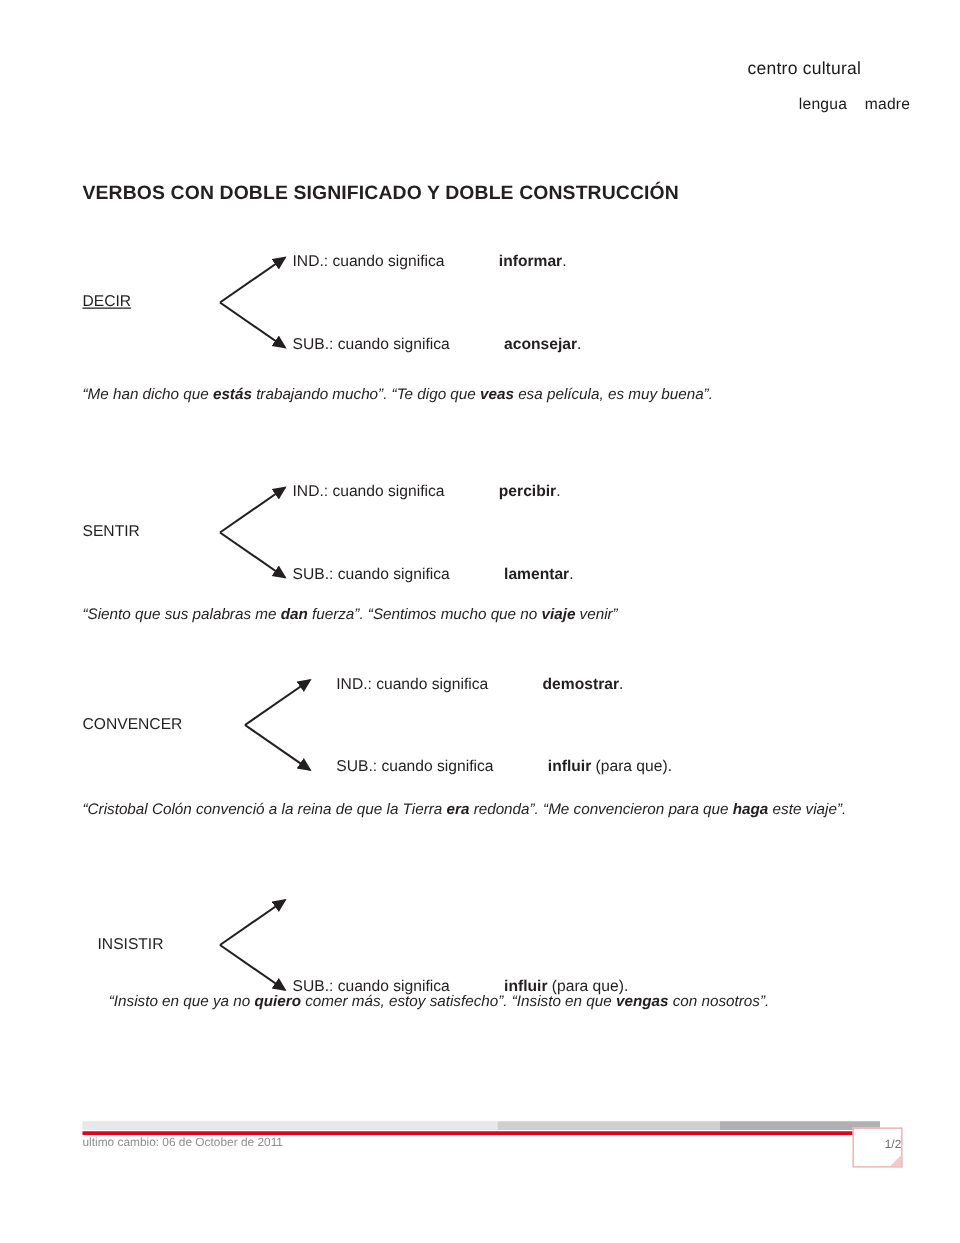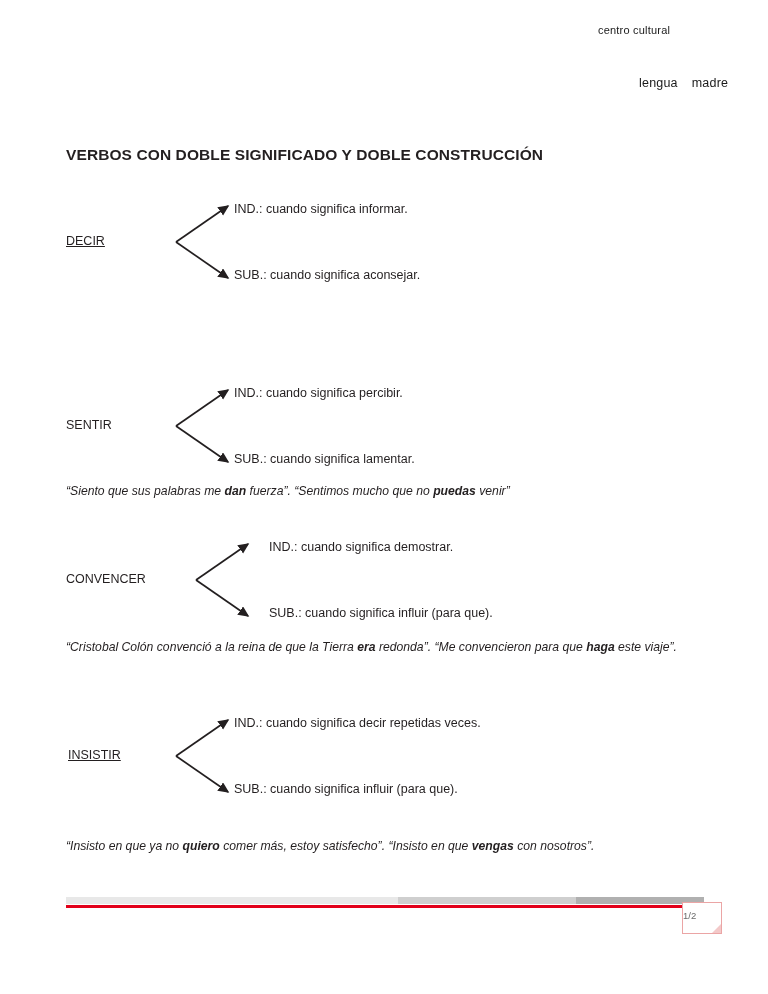--- a/index.html
+++ b/index.html
@@ -20,26 +20,27 @@
   
   .logo {
     position: absolute;
     top: 24px;
     right: 28px;
     width: 152px;
     height: 66px;
     text-align: left;
   }
   .logo-line1 {
-    font-size: 11px;
+    font-size: 14px;
     color: #1a1a1a;
     letter-spacing: 0.2px;
     margin-left: 10px;
     line-height: 12px;
     white-space: nowrap;
+    margin-top: 24px;
   }
   .logo-main {
     position: relative;
     font-size: 34px;
     font-weight: bold;
     letter-spacing: -1px;
     line-height: 34px;
     color: #1a1a1a;
     white-space: nowrap;
     margin-top: -1px;
@@ -107,21 +108,21 @@
     height: 92px;
   }
   .branch {
     position: absolute;
     font-size: 12.5px;
     color: #231f20;
     white-space: nowrap;
   }
   .branch-ind { top: 6px; }
   .branch-sub { top: 72px; }
-  .branch b { font-weight: normal; }
+  .branch b { font-weight: bold; margin-left: 40px; }
 
   .examples {
     font-size: 12.2px;
     line-height: 19px;
     color: #231f20;
   }
   .examples .ex-it { font-style: italic; }
   .examples .ex-it b { font-weight: bold; font-style: italic; }
   .examples .ex-plain { font-style: normal; }
 
@@ -169,21 +170,21 @@
   .page-box {
     position: absolute;
     right: -18px;
     top: 5px;
     width: 38px;
     height: 30px;
     border: 1px solid #eba5a5;
     background: #ffffff;
     font-size: 9.5px;
     color: #6b6b6b;
-    text-align: left;
+    text-align: right;
     line-height: 26px;
   }
   .page-fold {
     position: absolute;
     right: 0;
     bottom: 0;
     width: 0;
     height: 0;
     border-left: 9px solid transparent;
     border-bottom: 9px solid #f3c9c9;
@@ -212,39 +213,40 @@
               </marker>
             </defs>
             <line x1="2" y1="46" x2="54" y2="10" stroke="#231f20" stroke-width="1.7" marker-end="url(#ah)"></line>
             <line x1="2" y1="46" x2="54" y2="82" stroke="#231f20" stroke-width="1.7" marker-end="url(#ah)"></line>
           </svg></div>
         <div class="branch branch-ind" style="left: 168px;"><span>IND.: cuando significa </span><b>informar</b><span>.</span></div>
         <div class="branch branch-sub" style="left: 168px;"><span>SUB.: cuando significa </span><b>aconsejar</b><span>.</span></div>
       </div>
     </div>
     <div class="verb-block examples" style="top: 306px;">
+      <div class="ex-it"><span>“Me han dicho que </span><b>estás</b><span> trabajando mucho”.  “Te digo que </span><b>veas</b><span> esa película, es muy buena”.</span></div>
     </div>
     <div class="verb-block" style="top: 380px;">
       <div class="verb-diagram">
         <div class="verb-name" style="left: 0px;">SENTIR</div>
         <div class="verb-arrows" style="left: 108px;"><svg width="90" height="92" viewBox="0 0 90 92" xmlns="http://www.w3.org/2000/svg">
             <defs>
               <marker id="ah" markerWidth="7" markerHeight="7" refX="5.6" refY="3" orient="auto">
                 <path d="M0,0 L6.5,3 L0,6 z" fill="#231f20"></path>
               </marker>
             </defs>
             <line x1="2" y1="46" x2="54" y2="10" stroke="#231f20" stroke-width="1.7" marker-end="url(#ah)"></line>
             <line x1="2" y1="46" x2="54" y2="82" stroke="#231f20" stroke-width="1.7" marker-end="url(#ah)"></line>
           </svg></div>
         <div class="branch branch-ind" style="left: 168px; text-align: center;"><span>IND.: cuando significa </span><b>percibir</b><span>.</span></div>
         <div class="branch branch-sub" style="left: 168px;"><span>SUB.: cuando significa </span><b>lamentar</b><span>.</span></div>
       </div>
     </div>
     <div class="verb-block examples" style="top: 482px;">
-      <div class="ex-it"><span>“Siento que sus palabras me </span><b>dan</b><span> fuerza”. “Sentimos mucho que no </span><b>puedas</b><span> venir”</span></div>
+      <div class="ex-it"><span>“Siento que sus palabras me </span><b>dan</b><span> fuerza”. “Sentimos mucho que no </span><b>viaje</b><span> venir”</span></div>
     </div>
     <div class="verb-block" style="top: 534px;">
       <div class="verb-diagram">
         <div class="verb-name" style="left: 0px;">CONVENCER</div>
         <div class="verb-arrows" style="left: 128px;"><svg width="90" height="92" viewBox="0 0 90 92" xmlns="http://www.w3.org/2000/svg">
             <defs>
               <marker id="ah" markerWidth="7" markerHeight="7" refX="5.6" refY="3" orient="auto">
                 <path d="M0,0 L6.5,3 L0,6 z" fill="#231f20"></path>
               </marker>
             </defs>
@@ -253,43 +255,43 @@
           </svg></div>
         <div class="branch branch-ind" style="left: 203px;"><span>IND.: cuando significa </span><b>demostrar</b><span>.</span></div>
         <div class="branch branch-sub" style="left: 203px;"><span>SUB.: cuando significa </span><b>influir</b><span> (para que).</span></div>
       </div>
     </div>
     <div class="verb-block examples" style="top: 638px;">
       <div class="ex-it"><span>“Cristobal Colón convenció a la reina de que la Tierra </span><b>era</b><span> redonda”. “Me convencieron para que </span><b>haga</b><span> este viaje”.</span></div>
     </div>
     <div class="verb-block" style="top: 710px;">
       <div class="verb-diagram">
-        <div class="verb-name" style="left: 2px; text-decoration: underline;">INSISTIR</div>
+        <div class="verb-name" style="left: 12px;">INSISTIR</div>
         <div class="verb-arrows" style="left: 108px;"><svg width="90" height="92" viewBox="0 0 90 92" xmlns="http://www.w3.org/2000/svg">
             <defs>
               <marker id="ah" markerWidth="7" markerHeight="7" refX="5.6" refY="3" orient="auto">
                 <path d="M0,0 L6.5,3 L0,6 z" fill="#231f20"></path>
               </marker>
             </defs>
             <line x1="2" y1="46" x2="54" y2="10" stroke="#231f20" stroke-width="1.7" marker-end="url(#ah)"></line>
             <line x1="2" y1="46" x2="54" y2="82" stroke="#231f20" stroke-width="1.7" marker-end="url(#ah)"></line>
           </svg></div>
-        <div class="branch branch-ind" style="left: 168px;"><span>IND.: cuando significa </span><b>decir repetidas veces</b><span>.</span></div>
         <div class="branch branch-sub" style="left: 168px;"><span>SUB.: cuando significa </span><b>influir</b><span> (para que).</span></div>
       </div>
     </div>
-    <div class="verb-block examples" style="top: 837px;">
+    <div class="verb-block examples" style="top: 792px; margin-left: 21px;">
       <div class="ex-it"><span>“Insisto en que ya no </span><b>quiero</b><span> comer más, estoy satisfecho”.  “Insisto en que </span><b>vengas</b><span> con nosotros”.</span></div>
     </div>
   </div>
 
 <div class="footer">
   <div class="footer-bar">
     <span class="seg1"></span>
     <span class="seg2"></span>
     <span class="seg3"></span>
   </div>
   <div class="footer-rule"></div>
+  <div class="footer-date">ultimo cambio: 06 de October de 2011</div>
   <div class="page-box">
     <span>1/2</span>
     <span class="page-fold"></span>
   </div>
 </div>
 
 </body></html>

